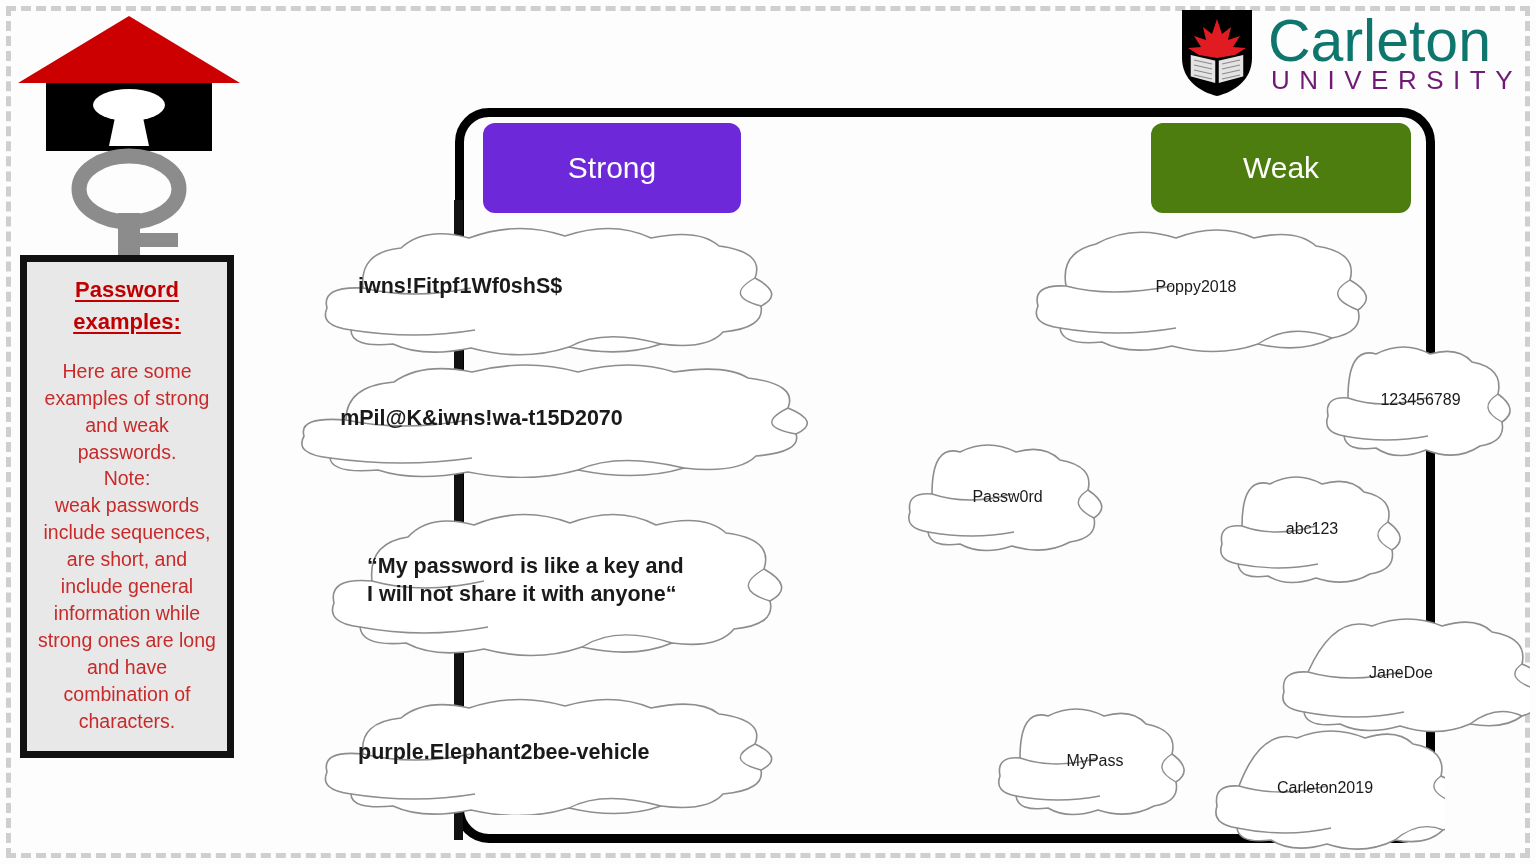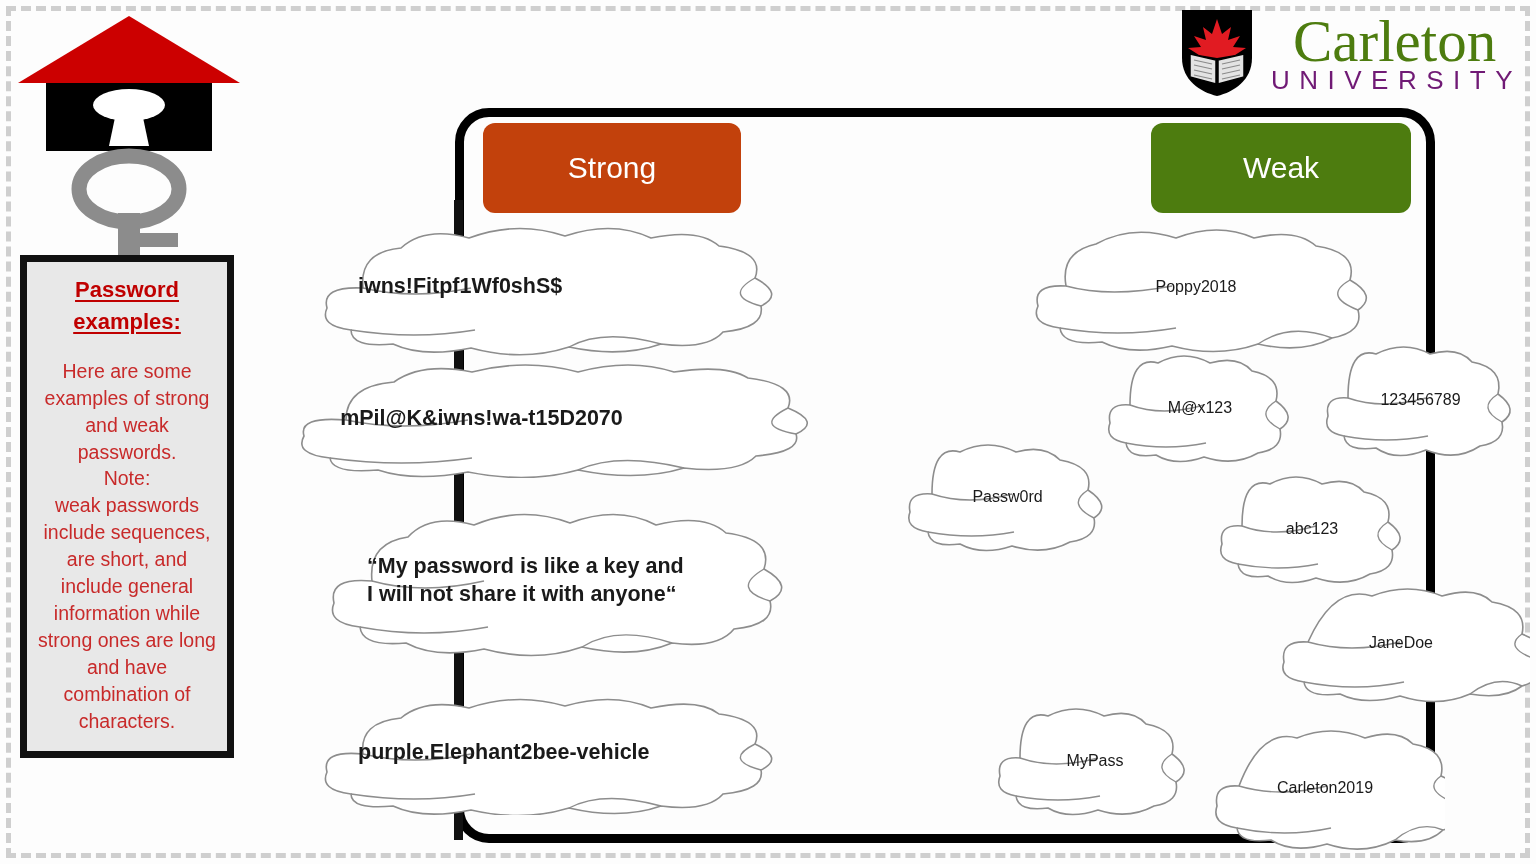--- a/index.html
+++ b/index.html
@@ -59,26 +59,25 @@
   
   #carleton-logo {
     position: absolute;
     right: 14px; top: 6px;
     display: flex;
     align-items: center;
     gap: 12px;
   }
   #carleton-wordmark { line-height: 1; }
   #carleton-name {
-    font-family: Liberation Serif, serif;
+    font-family: Liberation Sans, sans-serif;
     font-size: 59px;
-    color: #4d7c0f;
+    color: #0f766e;
     letter-spacing: 0px;
     display: block;
-    margin-left: 25px;
   }
   #carleton-sub {
     font-family: "Liberation Sans", sans-serif;
     font-size: 26px;
     letter-spacing: 9.5px;
     color: #701a75;
     display: block;
     margin-top: -4px;
     margin-left: 3px;
   }
@@ -100,21 +99,21 @@
     color: #ffffff;
     font-size: 30px;
     display: flex;
     align-items: center;
     justify-content: center;
     z-index: 6;
   }
   #header-strong {
     left: 483px; top: 123px;
     width: 258px; height: 90px;
-    background: #c2410c;
+    background: #6d28d9;
   }
   #header-weak {
     left: 1151px; top: 123px;
     width: 260px; height: 90px;
     background: #4d7c0f;
   }
 
   
   #connector-line {
     position: absolute;
@@ -260,29 +259,20 @@
     <svg viewBox="0 0 348 138" xmlns="http://www.w3.org/2000/svg">
       <path d="M44 68 Q10 66 16 88 Q8 106 38 110 Q40 128 80 124 Q108 138 150 128 Q196 140 236 126 Q280 136 310 120 Q342 114 336 92 Q356 78 328 62 Q336 34 294 28 Q274 10 232 20 Q196 4 154 20 Q110 6 74 26 Q38 34 44 68 Z" fill="#ffffff" stroke="#8d8d8d" stroke-width="1.6"></path>
       <path d="M44 68 Q88 80 150 68" fill="none" stroke="#8d8d8d" stroke-width="1.4"></path>
       <path d="M38 110 Q96 120 154 110" fill="none" stroke="#8d8d8d" stroke-width="1.4"></path>
       <path d="M236 126 Q268 104 310 120" fill="none" stroke="#8d8d8d" stroke-width="1.4"></path>
       <path d="M328 62 Q300 78 336 92" fill="none" stroke="#8d8d8d" stroke-width="1.4"></path>
     </svg>
     <div class="cloud-label">Poppy2018</div>
   </div>
 
-  <div class="cloud weak" style="left:1100px; top:345px; width:200px; height:125px;">
-    <svg viewBox="0 0 200 125" xmlns="http://www.w3.org/2000/svg">
-      <path d="M30 60 Q6 58 10 78 Q4 94 26 98 Q28 114 56 110 Q76 122 104 112 Q134 122 158 108 Q184 104 180 84 Q198 72 176 56 Q182 32 152 26 Q138 10 110 18 Q84 4 58 18 Q30 10 30 60 Z" fill="#ffffff" stroke="#8d8d8d" stroke-width="1.6"></path>
-      <path d="M30 60 Q62 72 104 60" fill="none" stroke="#8d8d8d" stroke-width="1.4"></path>
-      <path d="M26 98 Q66 106 106 98" fill="none" stroke="#8d8d8d" stroke-width="1.4"></path>
-      <path d="M176 56 Q154 70 180 84" fill="none" stroke="#8d8d8d" stroke-width="1.4"></path>
-    </svg>
-    <div class="cloud-label">M@x123</div>
-  </div>
 
   <div class="cloud weak" style="left:1318px; top:336px; width:205px; height:128px;">
     <svg viewBox="0 0 205 128" xmlns="http://www.w3.org/2000/svg">
       <path d="M30 62 Q6 60 10 80 Q4 96 26 100 Q28 116 58 112 Q78 126 108 114 Q138 126 162 110 Q188 106 184 86 Q202 74 180 58 Q186 32 154 26 Q140 10 112 18 Q86 4 58 18 Q30 10 30 62 Z" fill="#ffffff" stroke="#8d8d8d" stroke-width="1.6"></path>
       <path d="M30 62 Q64 74 108 62" fill="none" stroke="#8d8d8d" stroke-width="1.4"></path>
       <path d="M26 100 Q68 108 110 100" fill="none" stroke="#8d8d8d" stroke-width="1.4"></path>
       <path d="M180 58 Q158 72 184 86" fill="none" stroke="#8d8d8d" stroke-width="1.4"></path>
     </svg>
     <div class="cloud-label">123456789</div>
   </div>
@@ -301,21 +291,21 @@
     <svg viewBox="0 0 200 122" xmlns="http://www.w3.org/2000/svg">
       <path d="M30 58 Q6 56 10 76 Q4 92 26 96 Q28 112 56 108 Q76 120 104 110 Q134 120 158 106 Q184 102 180 82 Q198 70 176 54 Q182 30 152 24 Q138 8 110 16 Q84 2 58 16 Q30 8 30 58 Z" fill="#ffffff" stroke="#8d8d8d" stroke-width="1.6"></path>
       <path d="M30 58 Q62 70 104 58" fill="none" stroke="#8d8d8d" stroke-width="1.4"></path>
       <path d="M26 96 Q66 104 106 96" fill="none" stroke="#8d8d8d" stroke-width="1.4"></path>
       <path d="M176 54 Q154 68 180 82" fill="none" stroke="#8d8d8d" stroke-width="1.4"></path>
     </svg>
     <div class="cloud-label">abc123</div>
   </div>
 
 
-  <div class="cloud weak" style="left:1272px; top:580px; width:258px; height:125px;text-align:right;">
+  <div class="cloud weak" style="left:1272px; top:610px; width:258px; height:125px;text-align:right;">
     <svg viewBox="0 0 258 125" xmlns="http://www.w3.org/2000/svg">
       <path d="M36 62 Q8 60 12 82 Q6 98 32 102 Q34 118 68 114 Q92 126 128 116 Q166 128 198 114 Q232 120 250 106 Q272 100 266 80 Q284 68 250 54 Q256 28 220 22 Q204 6 170 16 Q136 2 100 16 Q62 4 36 62 Z" fill="#ffffff" stroke="#8d8d8d" stroke-width="1.6"></path>
       <path d="M36 62 Q78 74 128 62" fill="none" stroke="#8d8d8d" stroke-width="1.4"></path>
       <path d="M32 102 Q84 112 132 102" fill="none" stroke="#8d8d8d" stroke-width="1.4"></path>
       <path d="M198 114 Q224 94 250 106" fill="none" stroke="#8d8d8d" stroke-width="1.4"></path>
       <path d="M250 54 Q230 68 266 80" fill="none" stroke="#8d8d8d" stroke-width="1.4"></path>
     </svg>
     <div class="cloud-label">JaneDoe</div>
   </div>
 

